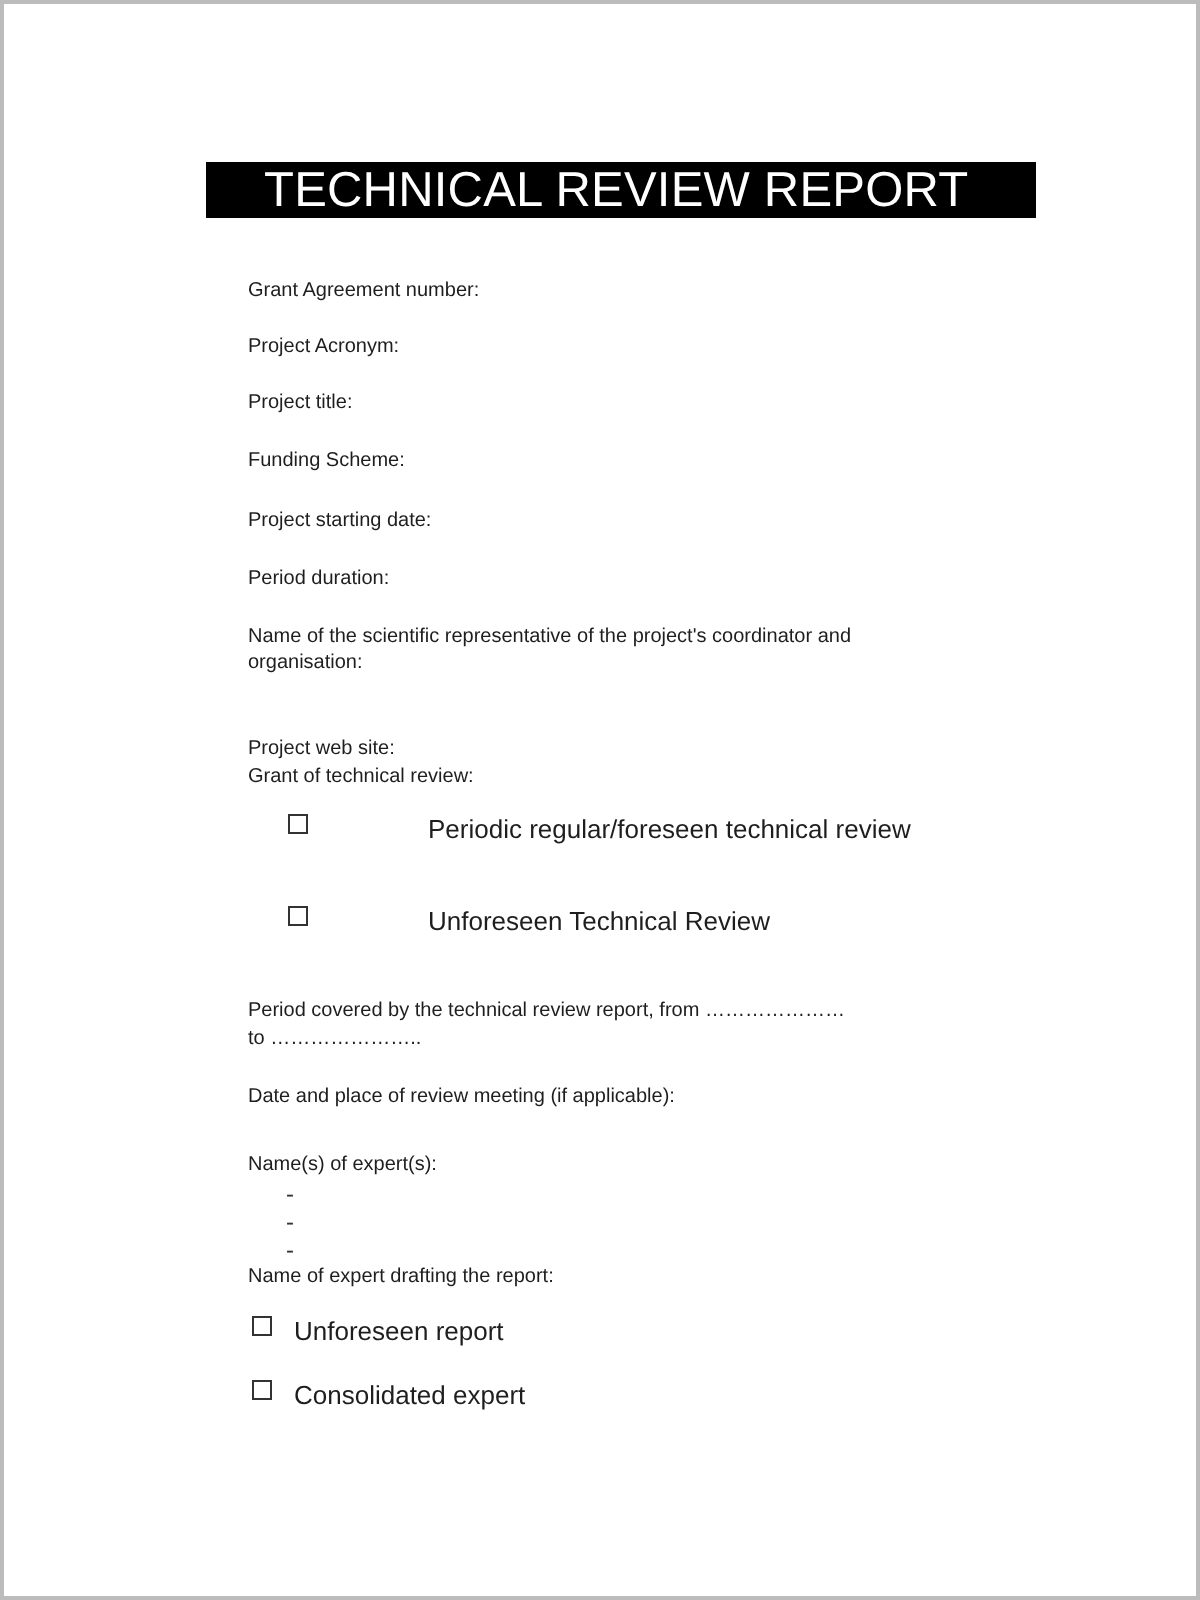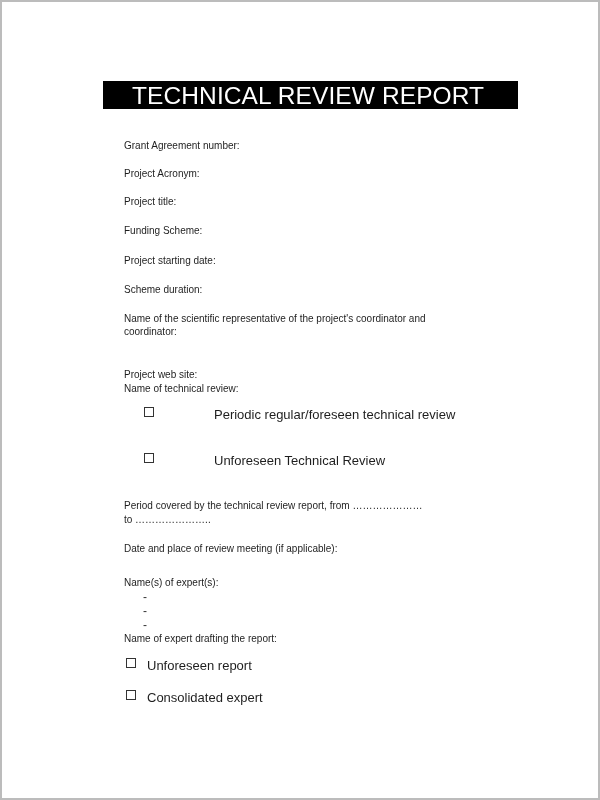--- a/index.html
+++ b/index.html
@@ -68,27 +68,27 @@
 
   <div class="title-bar">
     <span class="title">TECHNICAL REVIEW REPORT</span>
   </div>
 
   <div class="field" style="top:137px">Grant Agreement number:</div>
   <div class="field" style="top:165px">Project Acronym:</div>
   <div class="field" style="top:193px">Project title:</div>
   <div class="field" style="top:222px">Funding Scheme:</div>
   <div class="field" style="top:252px">Project starting date:</div>
-  <div class="field" style="top:281px">Scheme duration:</div>
+  <div class="field" style="top:281px">Period duration:</div>
 
   <div class="field" style="top:310px">Name of the scientific representative of the project's coordinator and</div>
-  <div class="field" style="top:323px">coordinator:</div>
+  <div class="field" style="top:323px">organisation:</div>
 
   <div class="field" style="top:366px">Project web site:</div>
-  <div class="field" style="top:380px">Name of technical review:</div>
+  <div class="field" style="top:380px">Grant of technical review:</div>
 
   <div class="cb" style="left:142px; top:405px"></div>
   <div class="opt-label" style="left:212px; top:406px">Periodic regular/foreseen technical review</div>
 
   <div class="cb" style="left:142px; top:451px"></div>
   <div class="opt-label" style="left:212px; top:452px">Unforeseen Technical Review</div>
 
   <div class="field" style="top:497px">Period covered by the technical review report, from …………………</div>
   <div class="field" style="top:511px">to …………………..</div>
 

